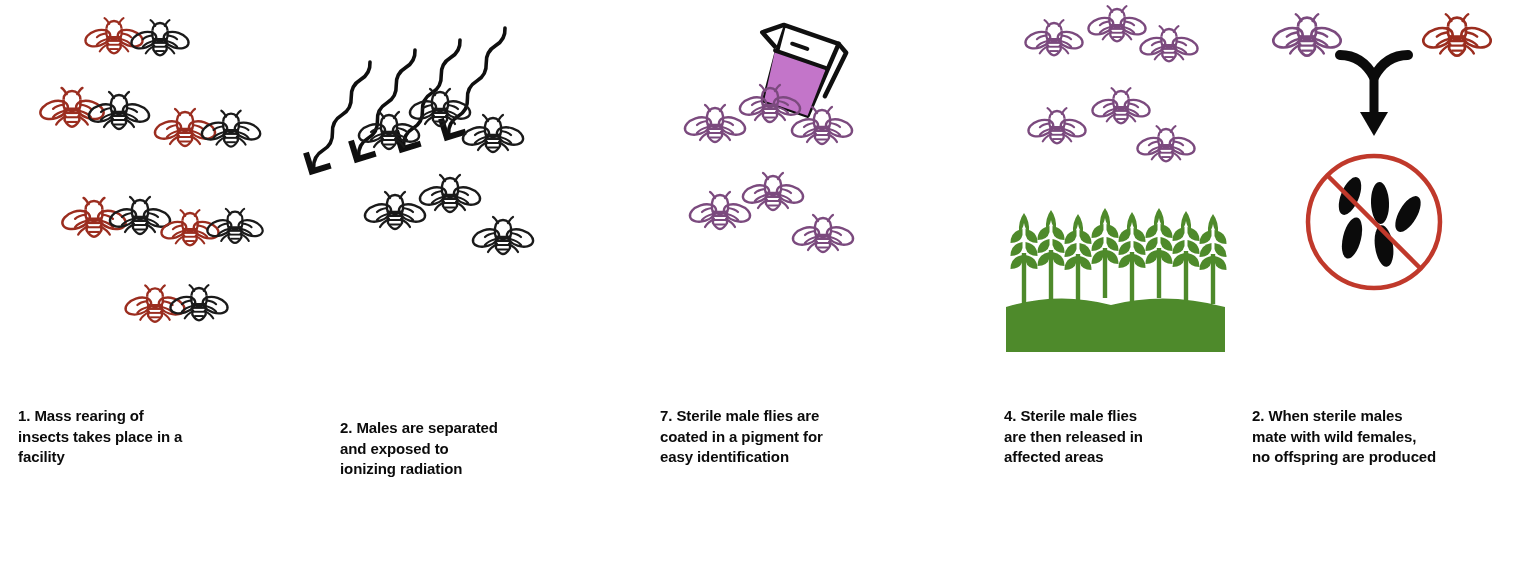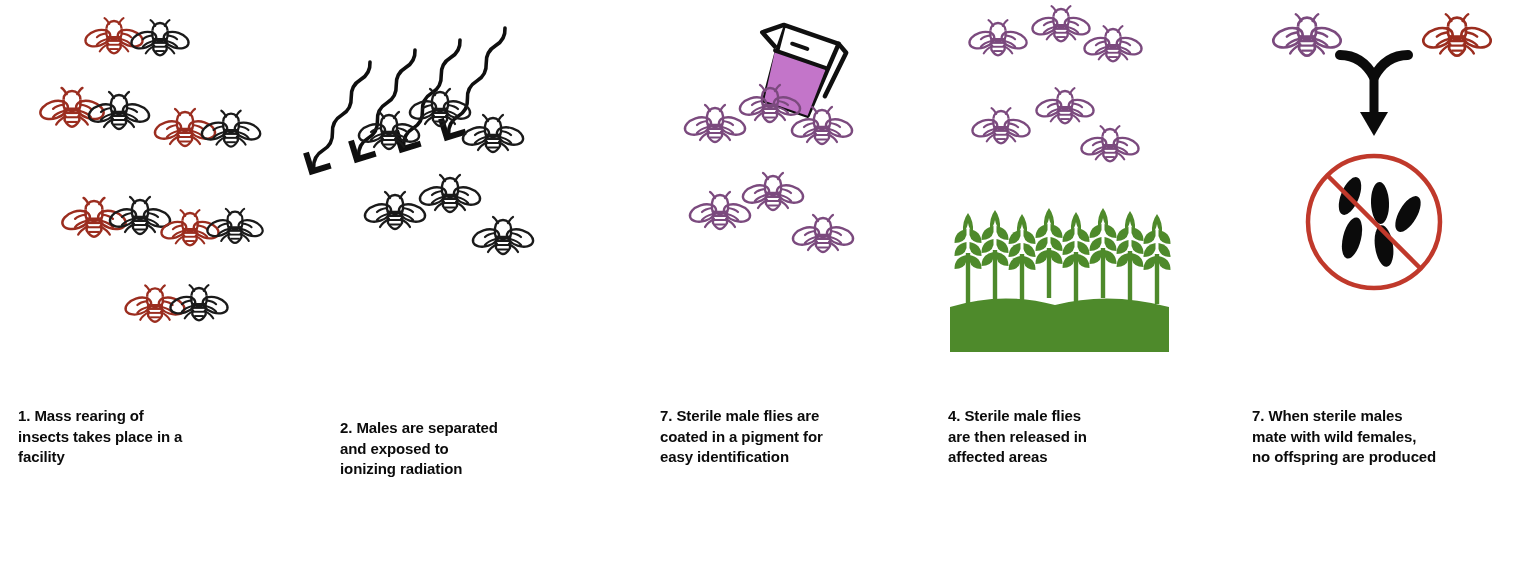--- a/index.html
+++ b/index.html
@@ -36,21 +36,21 @@
     letter-spacing:-0.1px;
     white-space:pre-line;
   }
   
   #panel-1{left:18px;width:300px;}
   #panel-1 .caption{width:268px;}
   #panel-2{left:340px;width:300px;}
   #panel-2 .caption{width:270px;margin-top:12px;}
   #panel-3{left:660px;width:300px;}
   #panel-3 .caption{width:268px;}
-  #panel-4{left:948px;width:280px;text-decoration:underline;}
+  #panel-4{left:1004px;width:280px;text-decoration:underline;}
   #panel-4 .caption{width:250px;}
   #panel-5{left:1252px;width:284px;}
   #panel-5 .caption{width:284px;}
 </style>
 </head>
 <body>
 
 <div class="infographic">
 
   <div class="panel" id="panel-1">
@@ -393,18 +393,18 @@
             <ellipse cx="98" cy="196" rx="9" ry="20" transform="rotate(22 98 196)"></ellipse>
             <ellipse cx="128" cy="203" rx="9" ry="21" transform="rotate(-2 128 203)"></ellipse>
             <ellipse cx="156" cy="214" rx="9" ry="20" transform="rotate(30 156 214)"></ellipse>
             <ellipse cx="100" cy="238" rx="9" ry="21" transform="rotate(14 100 238)"></ellipse>
             <ellipse cx="132" cy="246" rx="9" ry="21" transform="rotate(-8 132 246)"></ellipse>
           </g>
           <line x1="75" y1="175" x2="169" y2="269" stroke="#C0392B" stroke-width="4.5"></line>
         </g>
       </svg>
     </div>
-    <div class="caption">7. When sterile males
+    <div class="caption">2. When sterile males
 mate with wild females,
 no offspring are produced</div>
   </div>
 
 </div>
 
 </body></html>

